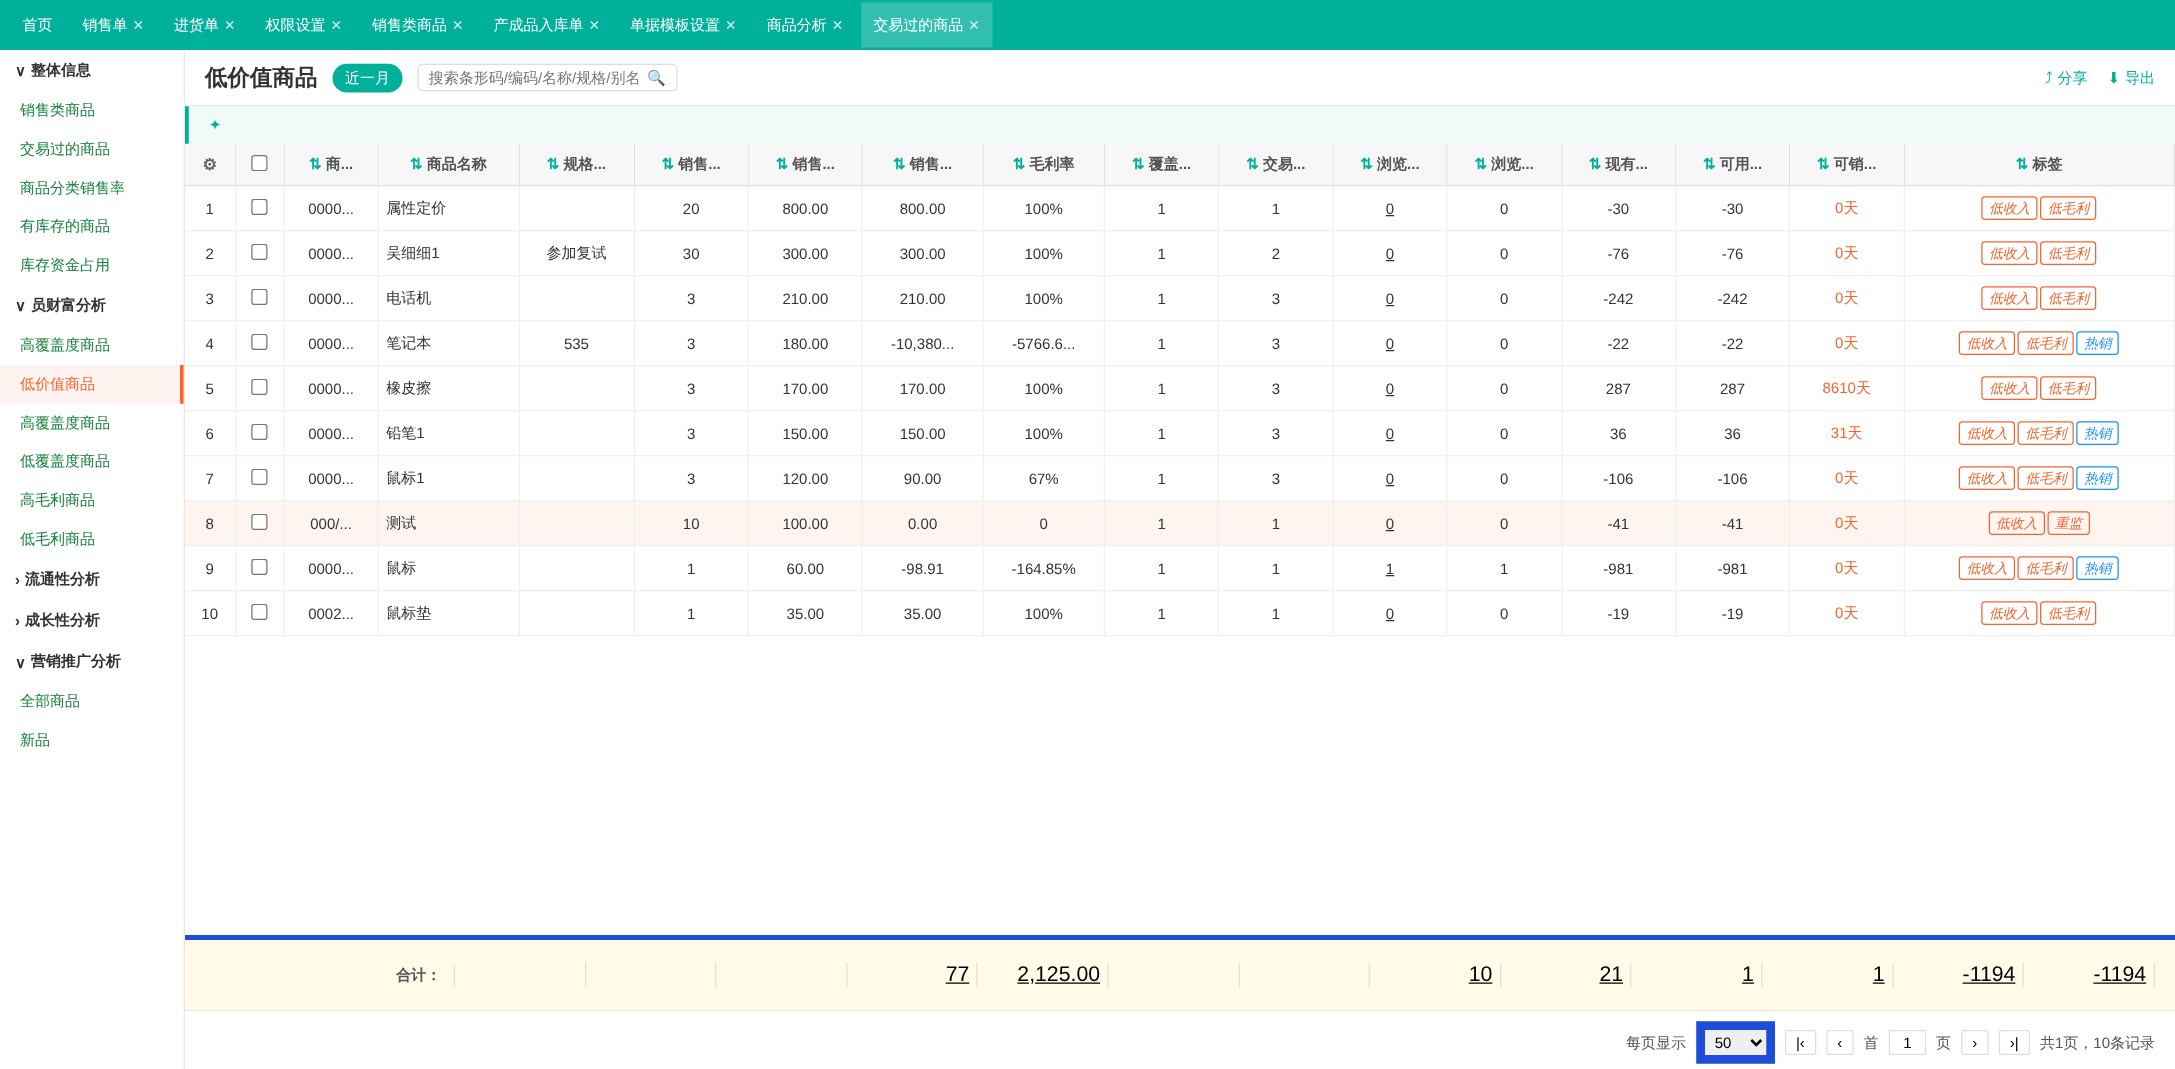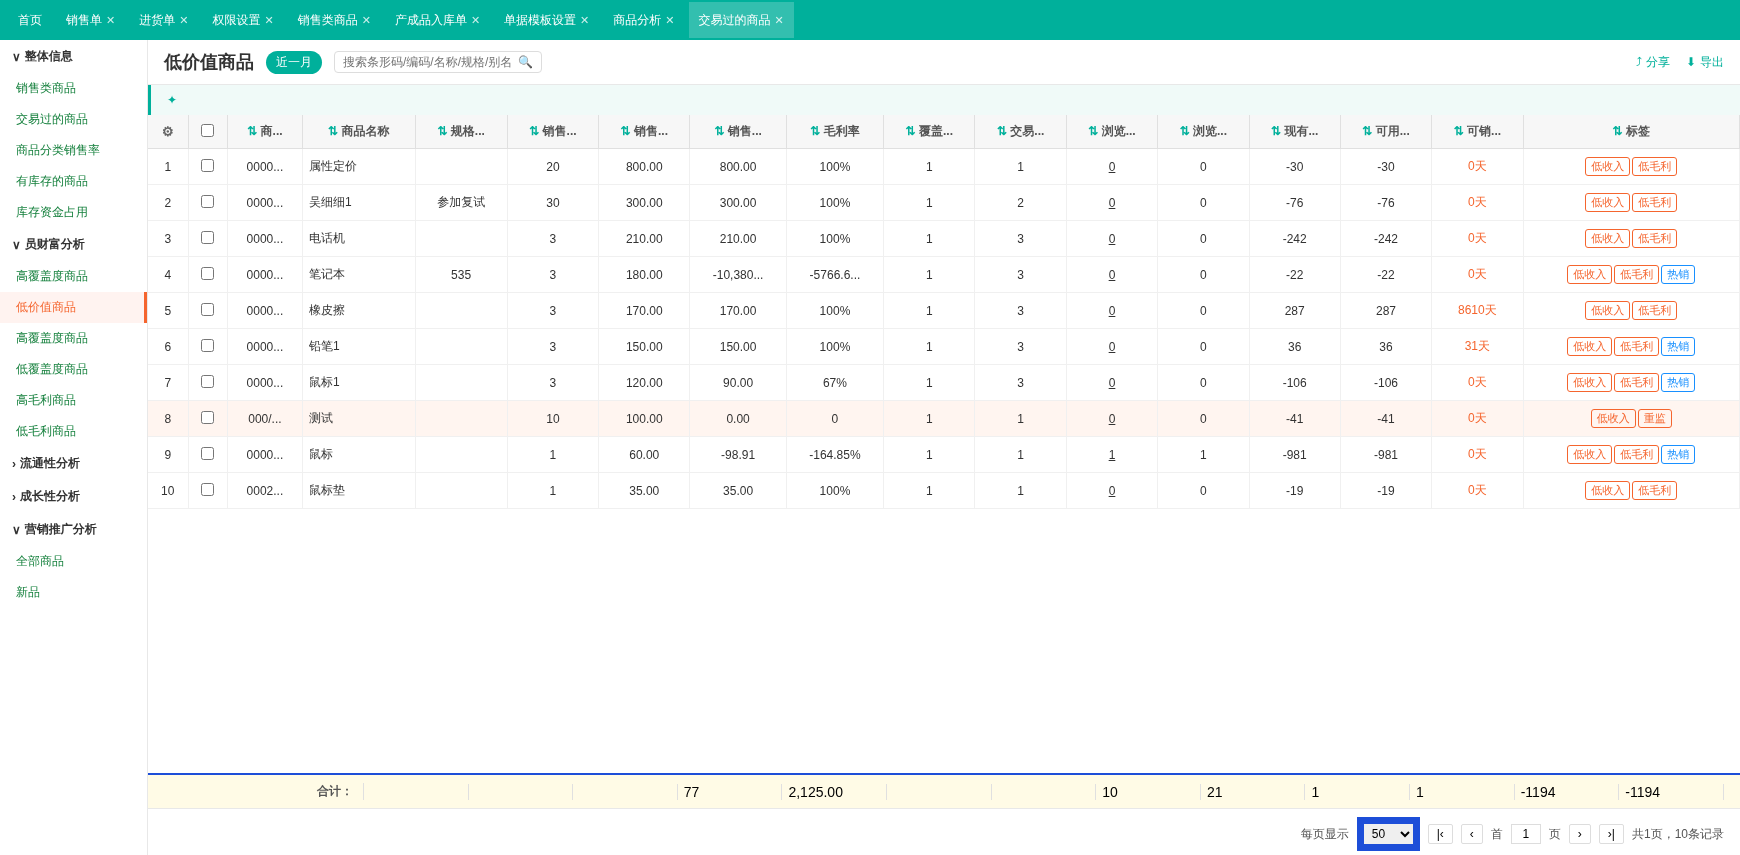--- a/index.html
+++ b/index.html
@@ -179,35 +179,36 @@
       white-space: nowrap;
     }
     tbody td.left { text-align: left; }
 
     .tag {
       display: inline-block;
       padding: 1px 5px;
       border-radius: 3px;
       font-size: 11px;
       margin: 1px;
+      font-style: italic;
     }
     .tag-orange { color: #f5652e; border: 1px solid #f5652e; }
     .tag-blue { color: #1890ff; border: 1px solid #1890ff; }
 
     .days-label { color: #f5652e; font-size: 12px; }
 
     .underline-link { text-decoration: underline; color: #333; cursor: pointer; }
 
     
     .total-row {
       background: #fffbe6;
-      border-top: 2px solid #1d4ed8;
-      display: flex;
-      align-items: center;
-      padding: 8px 16px;
+      border-top: 4px solid #1d4ed8;
+      display: flex;
+      align-items: center;
+      padding: 18px 16px;
       gap: 0;
       font-size: 12px;
     }
 
     
     .pagination-bar {
       display: flex;
       align-items: center;
       justify-content: flex-end;
       padding: 8px 16px;
@@ -240,24 +241,25 @@
       border-right: 1px solid #e0e0e0;
       padding-right: 10px;
       text-align: right;
     }
     .total-cells {
       display: flex;
       flex: 1;
     }
     .total-cell {
       flex: 1;
-      text-align: left;
+      text-align: right;
       padding: 0 6px;
       border-right: 1px solid #e0e0e0;
-      font-size: 14px;
+      font-size: 17px;
+      text-decoration: underline;
     }
   </style>
 </head>
 <body>
 
 <div class="top-nav">
   <div class="nav-item">
     <span>首页</span>
   </div>
   <div class="nav-item">

